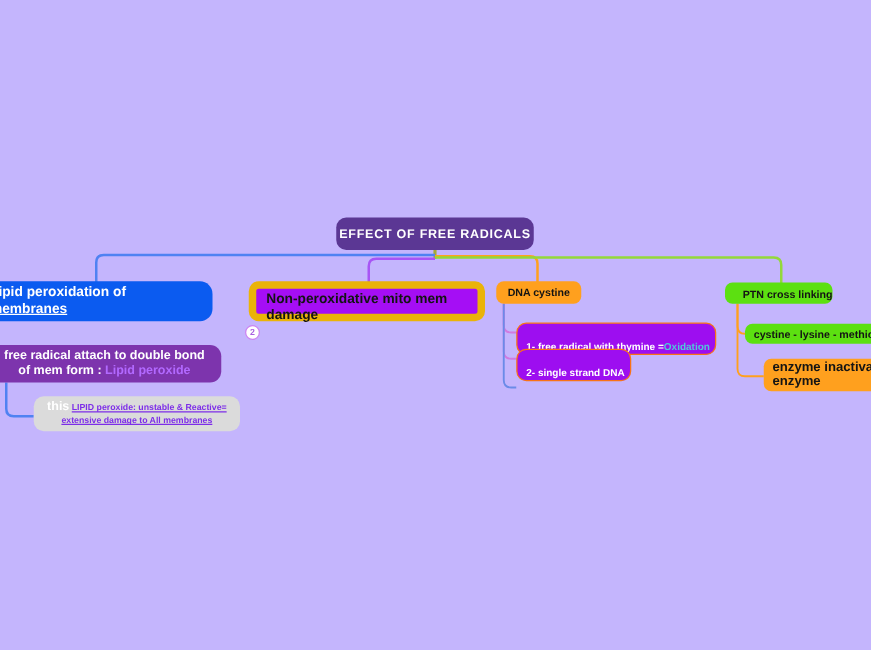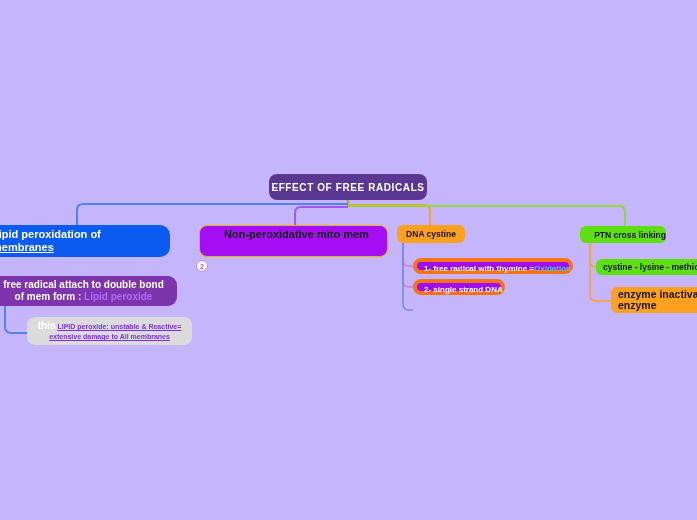--- a/index.html
+++ b/index.html
@@ -17,21 +17,21 @@
   }
 
   .blue-node{
     left:-18px;top:225px;width:188px;height:32px;background:#0b5bf0;border-radius:10px;
     color:#ffffff;font-size:11px;line-height:13px;padding:3px 0 3px 10px;white-space:nowrap;
   }
   .blue-node .u{text-decoration:underline;}
 
   .nonperox-node{
     left:199px;top:225px;width:189px;height:32px;background:#a50ef5;border-radius:8px;
-    border:1px solid #eab308;color:#141414;font-size:11px;line-height:13px;padding:2px 24px;
+    border:6px solid #eab308;color:#141414;font-size:11px;line-height:13px;padding:2px 8px;
     white-space:nowrap;
   }
   .badge{
     left:196px;top:260px;width:12px;height:12px;border-radius:50%;background:#ffffff;
     border:1px solid #cc84f2;color:#a85fe0;font-size:7px;
     display:flex;align-items:center;justify-content:center;
   }
 
   .freerad-node{
     left:-10px;top:276px;width:187px;height:30px;background:#7d34ad;border-radius:9px;
@@ -46,22 +46,22 @@
   }
   .gray-node .prefix{color:#ffffff;font-size:10px;}
   .gray-node .link{color:#7d2ee8;text-decoration:underline;}
 
   .dna-node{
     left:397px;top:225px;width:68px;height:18px;background:#ffa01e;border-radius:6px;
     color:#141414;font-size:8.5px;display:flex;align-items:center;justify-content:center;
     white-space:nowrap;
   }
   .pill{
-    background:#9d0ef0;border:4px solid #f97316;border-radius:8px;color:#ffffff;
-    font-size:8px;line-height:14px;padding:0 7px;white-space:nowrap;text-align:right;
+    background:#9d0ef0;border:1px solid #f97316;border-radius:8px;color:#ffffff;
+    font-size:8px;line-height:14px;padding:12px 7px;white-space:nowrap;text-align:right;
   }
   .dna-c1{left:413px;top:258px;width:160px;height:16px;}
   .dna-c1 .hl{color:#4fc8d8;}
   .dna-c2{left:413px;top:279px;width:92px;height:16px;}
   .dna-c3{
     left:413px;top:300px;width:141px;height:19px;background:#5b3794;border-radius:8px;
     color:#ffffff;font-size:11px;line-height:19px;padding:0 9px;white-space:nowrap;
   }
 
   .ptn-node{
@@ -101,20 +101,21 @@
     <span>EFFECT OF FREE RADICALS</span>
   </div>
 
   <div class="node blue-node">
     <div>Lipid peroxidation of</div>
     <div class="u">membranes </div>
   </div>
 
   <div class="node nonperox-node">
     <div>Non-peroxidative mito mem</div>
+    <div>damage</div>
   </div>
   <div class="node badge">
     <span>2</span>
   </div>
 
   <div class="node freerad-node">
     <div>free radical attach to double bond</div>
     <div><span>of mem  form : </span><span class="hl">Lipid peroxide</span></div>
   </div>
 

